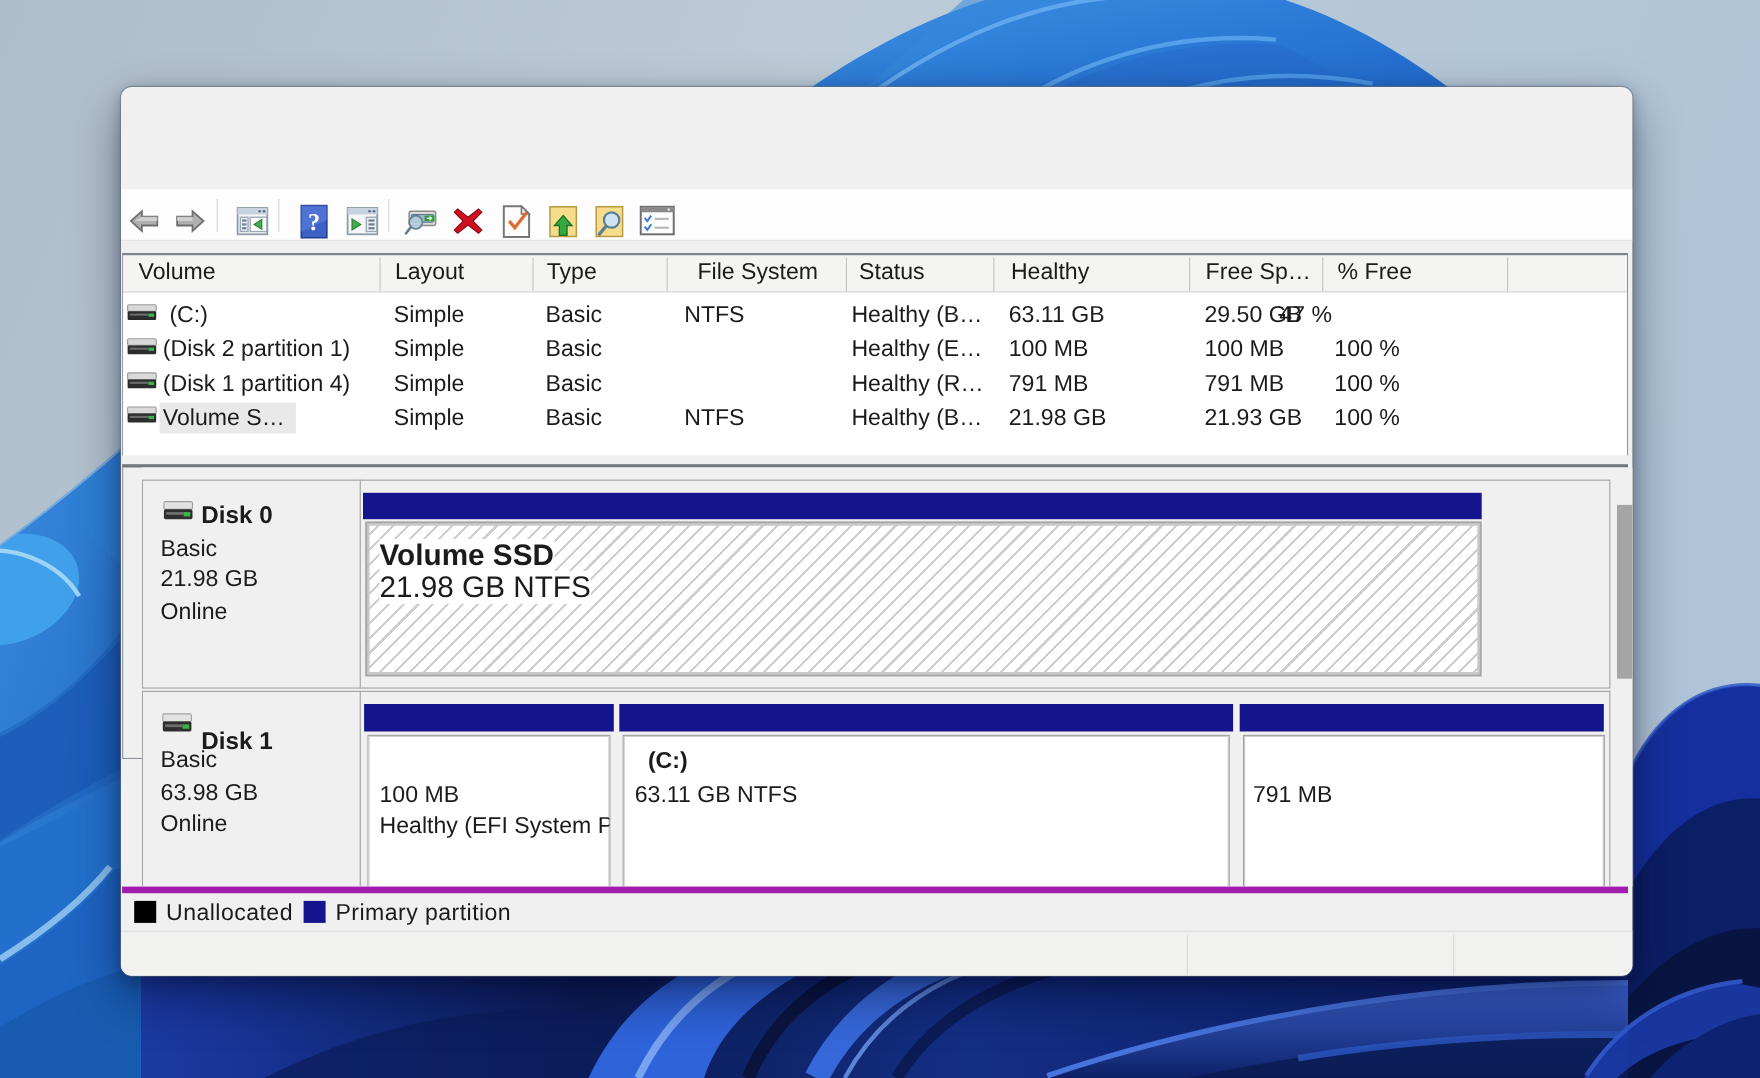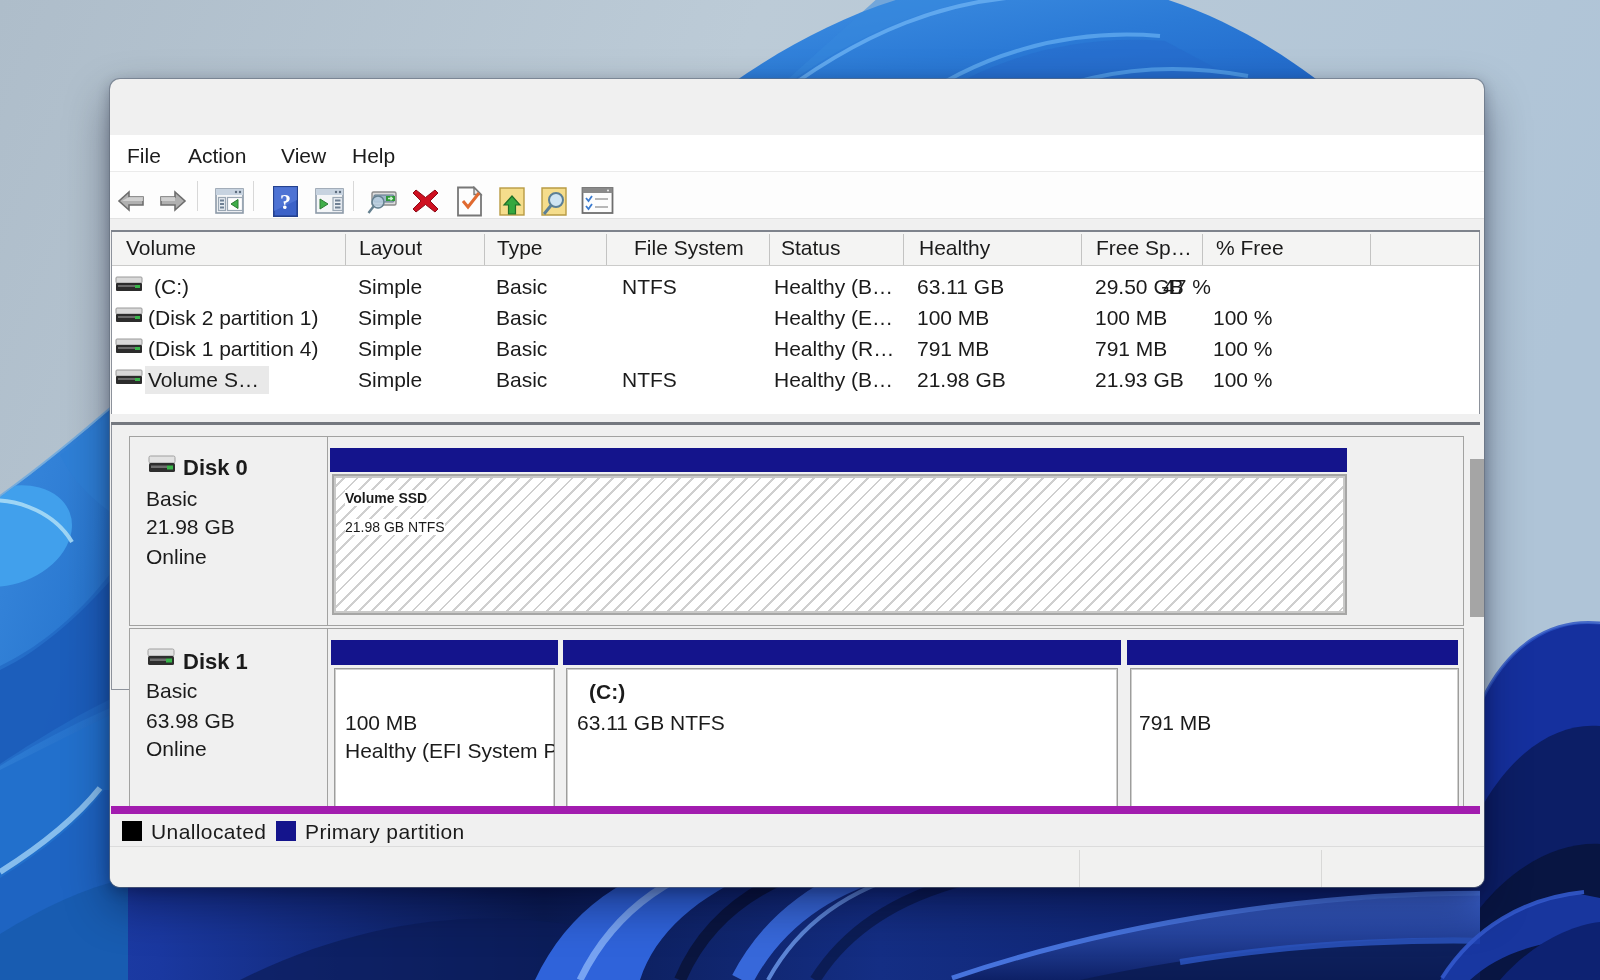--- a/index.html
+++ b/index.html
@@ -27,24 +27,24 @@
   .hsep { position:absolute; top:2px; width:1px; height:31px; background:#c3c3c2; }
   .htxt { position:absolute; top:4px; font-size:21px; white-space:nowrap; }
   #rows { position:absolute; left:0; top:34px; width:1367px; height:148px; background:#fff; }
   .cell { position:absolute; font-size:21px; white-space:nowrap; }
   .vicon { position:absolute; width:30px; height:17px; }
   #split { position:absolute; left:-1px; top:182px; width:1369px; height:11px; background:#f0f0f0; border-bottom:3px solid #74787f; }
   #dpane { position:absolute; left:0; top:193px; width:1367px; height:381px; background:#f0f0f0; overflow:hidden;margin-left:17px; }
   .drow { position:absolute; border:1px solid #a2a2a1; }
   .navy { background:#14148c; }
   .pbox { position:absolute; background:#fff; border:1px solid #9d9d9c; box-shadow:inset 0 0 0 1px #cfcfce; }
-  .ptxt { position:absolute; font-size:14px; white-space:nowrap; }
+  .ptxt { position:absolute; font-size:27px; white-space:nowrap; }
   .ptxt span { background:#fff; }
   #hatchbox { background-image:repeating-linear-gradient(135deg, #ffffff 0px, #ffffff 7.5px, #cfcfcf 7.5px, #cfcfcf 9.5px); }
-  #legend { position:absolute; left:-1px; top:574px; width:1369px; height:35px; background:#f0f0f0; border-top:8px solid #a21caf; }
+  #legend { position:absolute; left:-1px; top:574px; width:1369px; height:35px; background:#f0f0f0; border-top:6px solid #a21caf; }
   .lsq { position:absolute; top:7px; width:20px; height:20px; }
   #statusbar { left:0; top:767px; width:1374px; height:41px; background:#f1f1f0; border-top:1px solid #dcdcdc; }
   .ssep { position:absolute; top:3px; width:1px; height:38px; background:#d8d8d7; }
   .capbtn { position:absolute; top:0; height:52px; width:64px; }
 </style>
 </head>
 <body>
 <svg id="wall" width="1600" height="980" viewBox="0 0 1600 980">
   <defs>
     <linearGradient id="sky" x1="0" y1="0" x2="1" y2="0.25">
@@ -121,26 +121,20 @@
 
   <path d="M1480,705 C1505,648 1548,618 1600,624 L1600,980 L1480,980 Z" fill="#15309e"></path>
   <path d="M1482,700 C1508,646 1550,618 1600,623" stroke="#2a52c4" stroke-width="3" fill="none" opacity="0.8"></path>
   <path d="M1480,810 C1512,752 1556,722 1600,726 L1600,980 L1480,980 Z" fill="#0c1e66"></path>
   <path d="M1480,908 C1515,864 1560,842 1600,844 L1600,980 L1480,980 Z" fill="#081542"></path>
   <path d="M1440,980 C1470,930 1520,900 1580,894 L1600,898 L1600,940 C1545,938 1500,952 1470,980 Z" fill="#1b3cae" opacity="0.85"></path>
   <path d="M1442,978 C1474,928 1524,898 1584,892" stroke="#3359cc" stroke-width="4" fill="none" opacity="0.9"></path>
   <path d="M1500,980 C1530,945 1570,925 1600,922 L1600,980 Z" fill="#0d2272"></path>
 </svg>
 <div id="win">
-  <div id="menubar" class="abs">
-    <span class="mi" style="left:17px">File</span>
-    <span class="mi" style="left:78px">Action</span>
-    <span class="mi" style="left:171px">View</span>
-    <span class="mi" style="left:242px">Help</span>
-  </div>
   <div id="toolbar" class="abs">
     <svg class="ticon" style="left:6px" width="30" height="30" viewBox="0 0 30 30">
       <path d="M13,6 L13,11 L27,11 L27,19 L13,19 L13,24 L3,15 Z" fill="#b0b0b0" stroke="#6e6e6e" stroke-width="1.6"></path>
       <path d="M13,11 L27,11 L27,15 L6,15 Z" fill="#d8d8d8" opacity="0.8"></path>
     </svg>
     <svg class="ticon" style="left:48px" width="30" height="30" viewBox="0 0 30 30">
       <path d="M17,6 L17,11 L3,11 L3,19 L17,19 L17,24 L27,15 Z" fill="#b0b0b0" stroke="#6e6e6e" stroke-width="1.6"></path>
       <path d="M3,11 L17,11 L17,15 L3,15 Z" fill="#d8d8d8" opacity="0.8"></path>
     </svg>
     <span class="tsep" style="left:87px"></span>
@@ -309,21 +303,21 @@
       <span class="ptxt" style="left:216px;top:94px"><span>21.98 GB NTFS</span></span>
 
       <div class="drow" style="left:0;top:203px;width:1335px;height:190px;border-bottom:none"></div>
       <span class="abs" style="left:198px;top:203px;width:1px;height:178px;background:#a2a2a1"></span>
       <svg class="abs" style="left:18px;top:223px" width="28" height="18" viewBox="0 0 28 18">
         <rect x="1" y="1" width="26" height="7" rx="1.5" fill="#e2e2e2" stroke="#a0a0a0" stroke-width="1"></rect>
         <rect x="1" y="8" width="26" height="9" rx="1.5" fill="#2e2e2e"></rect>
         <rect x="3" y="10.5" width="16" height="2.5" fill="#6f6f6f"></rect>
         <rect x="19" y="10.5" width="6" height="4" fill="#39b54a"></rect>
       </svg>
-      <span class="cell" style="left:54px;top:224px;font-weight:bold;font-size:22px">Disk 1</span>
+      <span class="cell" style="left:54px;top:236px;font-weight:bold;font-size:22px">Disk 1</span>
       <span class="cell" style="left:17px;top:254px">Basic</span>
       <span class="cell" style="left:17px;top:284px">63.98 GB</span>
       <span class="cell" style="left:17px;top:312px">Online</span>
       <div class="navy abs" style="left:202px;top:215px;width:227px;height:25px"></div>
       <div class="navy abs" style="left:434px;top:215px;width:558px;height:25px"></div>
       <div class="navy abs" style="left:998px;top:215px;width:331px;height:25px"></div>
       <div class="pbox abs" style="left:205px;top:243px;width:221px;height:140px"></div>
       <div class="pbox abs" style="left:437px;top:243px;width:552px;height:140px"></div>
       <div class="pbox abs" style="left:1001px;top:243px;width:329px;height:140px"></div>
       <span class="cell" style="left:216px;top:286px">100 MB</span>

